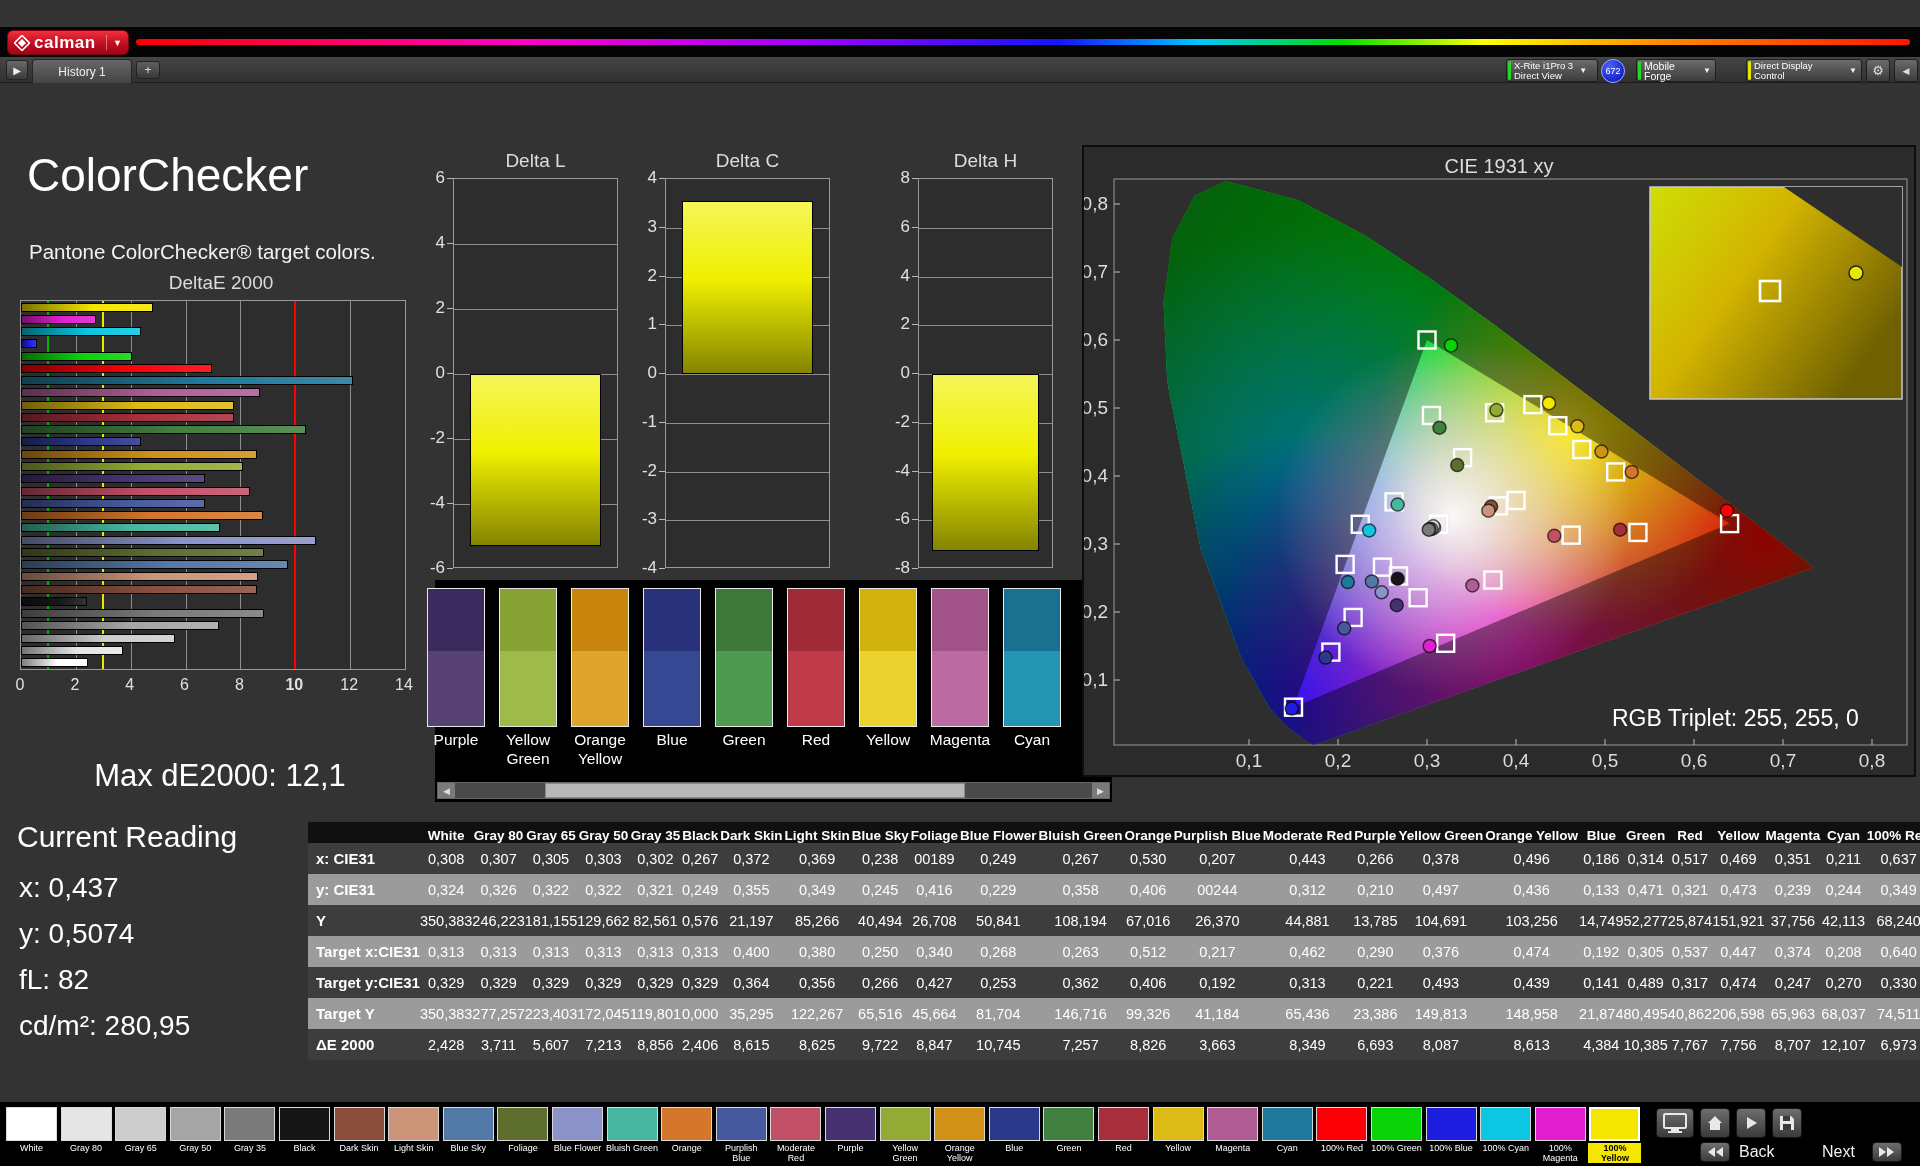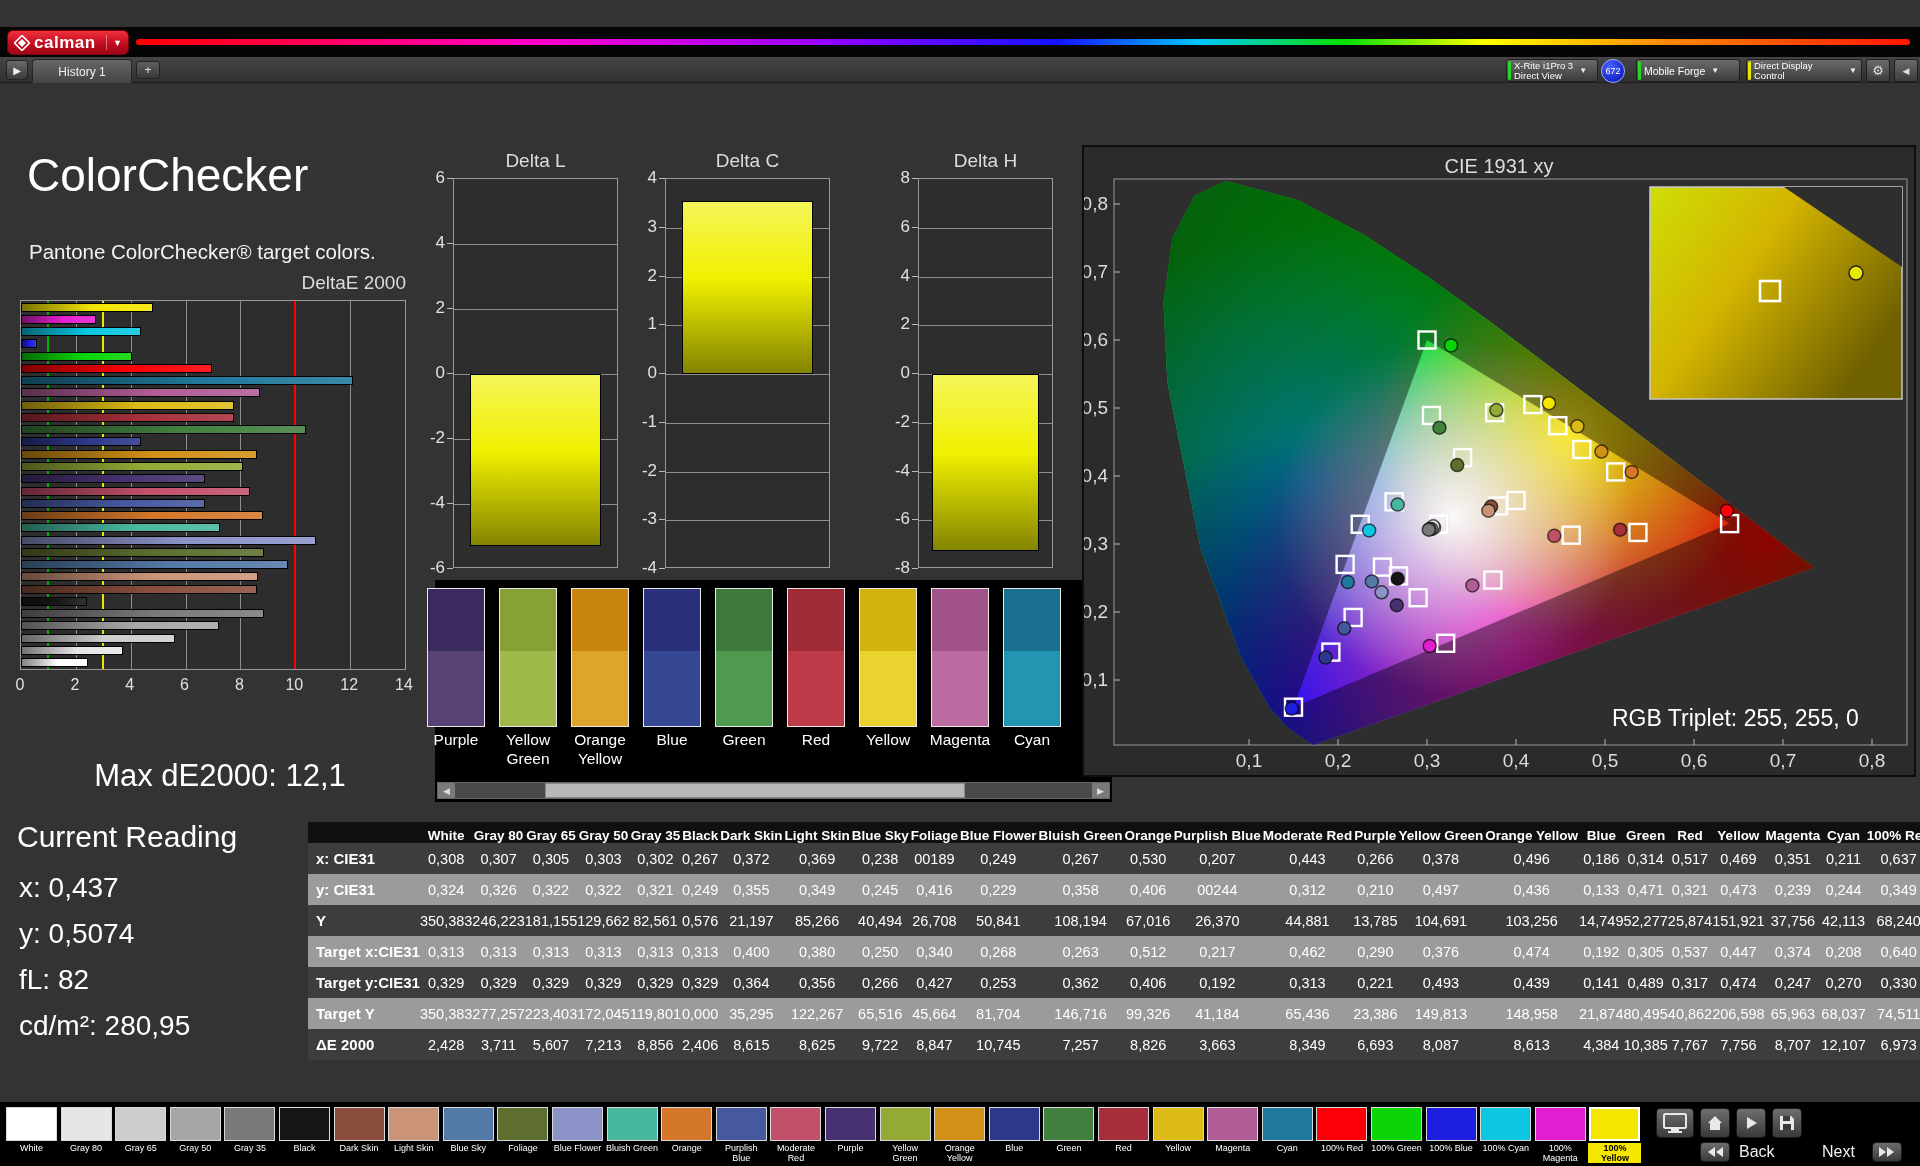--- a/index.html
+++ b/index.html
@@ -136,41 +136,41 @@
     <div class="histbtn">▶</div>
     <div class="tab">History 1</div>
     <div class="addtab">+</div>
 
     <div class="meterbox" style="left:1506px; width:92px;">
       <div class="edge" id="meter-edge" style="background: rgb(39, 212, 39);"></div>
       <span class="lbl"><span>X-Rite i1Pro 3</span><br><span>Direct View</span></span>
       <span class="arr">▼</span>
     </div>
     <div class="badge" style="left:1601px;">672</div>
-    <div class="meterbox" style="left:1636px; width:104px;">
+    <div class="meterbox" style="left:1636px; width:80px;">
       <div class="edge" id="source-edge" style="background: rgb(39, 212, 39);"></div>
       <span class="lbl" style="font-size:10.5px;">Mobile Forge</span>
       <span class="arr">▼</span>
     </div>
     <div class="meterbox" style="left:1746px; width:116px;">
       <div class="edge" id="display-edge" style="background: rgb(230, 230, 0);"></div>
       <span class="lbl" style="font-size:9.5px;">Direct Display Control</span>
       <span class="arr">▼</span>
     </div>
     <div class="sqbtn" style="left:1866px;">⚙</div>
     <div class="sqbtn" style="left:1894px; font-size:9px;">◀</div>
   </div>
 
   <div class="cc-title">ColorChecker</div>
   <div class="cc-sub">
     <br>
     <span>Pantone ColorChecker® target colors.</span>
   </div>
 
-  <div class="chart-title" style="left:20px; top:272px; width:386px;text-align:right;">DeltaE 2000</div>
+  <div class="chart-title" style="left:28px; top:272px; width:386px;">DeltaE 2000</div>
   <div class="plot" id="de-plot" style="left:20px; top:300px; width:386px; height:370px;">
       <div class="gridv" style="left: 54.8571px;"></div>
       <div class="gridv" style="left: 109.714px;"></div>
       <div class="gridv" style="left: 164.571px;"></div>
       <div class="gridv" style="left: 219.429px;"></div>
       <div class="gridv" style="left: 274.286px;"></div>
       <div class="gridv" style="left: 329.143px;"></div>
       <div class="refline" style="left: 26.4286px; background: rgb(0, 180, 0);"></div>
       <div class="refline" style="left: 81.2857px; background: rgb(232, 232, 0);"></div>
       <div class="refline" style="left: 273.286px; background: rgb(255, 0, 0);"></div>
@@ -204,21 +204,21 @@
       <div class="hbar" title="Gray 65" style="top: 332.7px; width: 153.792px; background: linear-gradient(90deg, rgb(103, 103, 103), rgb(205, 205, 205) 55%, rgb(211, 211, 211));"></div>
       <div class="hbar" title="Gray 80" style="top: 344.967px; width: 101.787px; background: linear-gradient(90deg, rgb(115, 115, 115), rgb(230, 230, 230) 55%, rgb(233, 233, 233));"></div>
       <div class="hbar" title="White" style="top: 357.233px; width: 66.5966px; background: linear-gradient(90deg, rgb(128, 128, 128), rgb(255, 255, 255) 55%, rgb(255, 255, 255));"></div>
     </div>
   <div id="de-xlabels">
       <div class="axis-label" style="left: 20px; top: 676px;">0</div>
       <div class="axis-label" style="left: 74.8571px; top: 676px;">2</div>
       <div class="axis-label" style="left: 129.714px; top: 676px;">4</div>
       <div class="axis-label" style="left: 184.571px; top: 676px;">6</div>
       <div class="axis-label" style="left: 239.429px; top: 676px;">8</div>
-      <div class="axis-label" style="left: 294.286px; top: 676px;">10</div>
+      <div class="axis-label" style="left: 294.286px; top: 676px; font-weight: bold;">10</div>
       <div class="axis-label" style="left: 349.143px; top: 676px;">12</div>
       <div class="axis-label" style="left: 404px; top: 676px;">14</div>
     </div>
 
   <div class="bigstat" style="left:60px; top:758px; width:320px; text-align:center;">Max dE2000: 12,1</div>
 
   <div class="cr-head">Current Reading</div>
   <div class="cr-line" style="top:872px;">x: 0,437</div>
   <div class="cr-line" style="top:918px;">y: 0,5074</div>
   <div class="cr-line" style="top:964px;">fL: 82</div>

